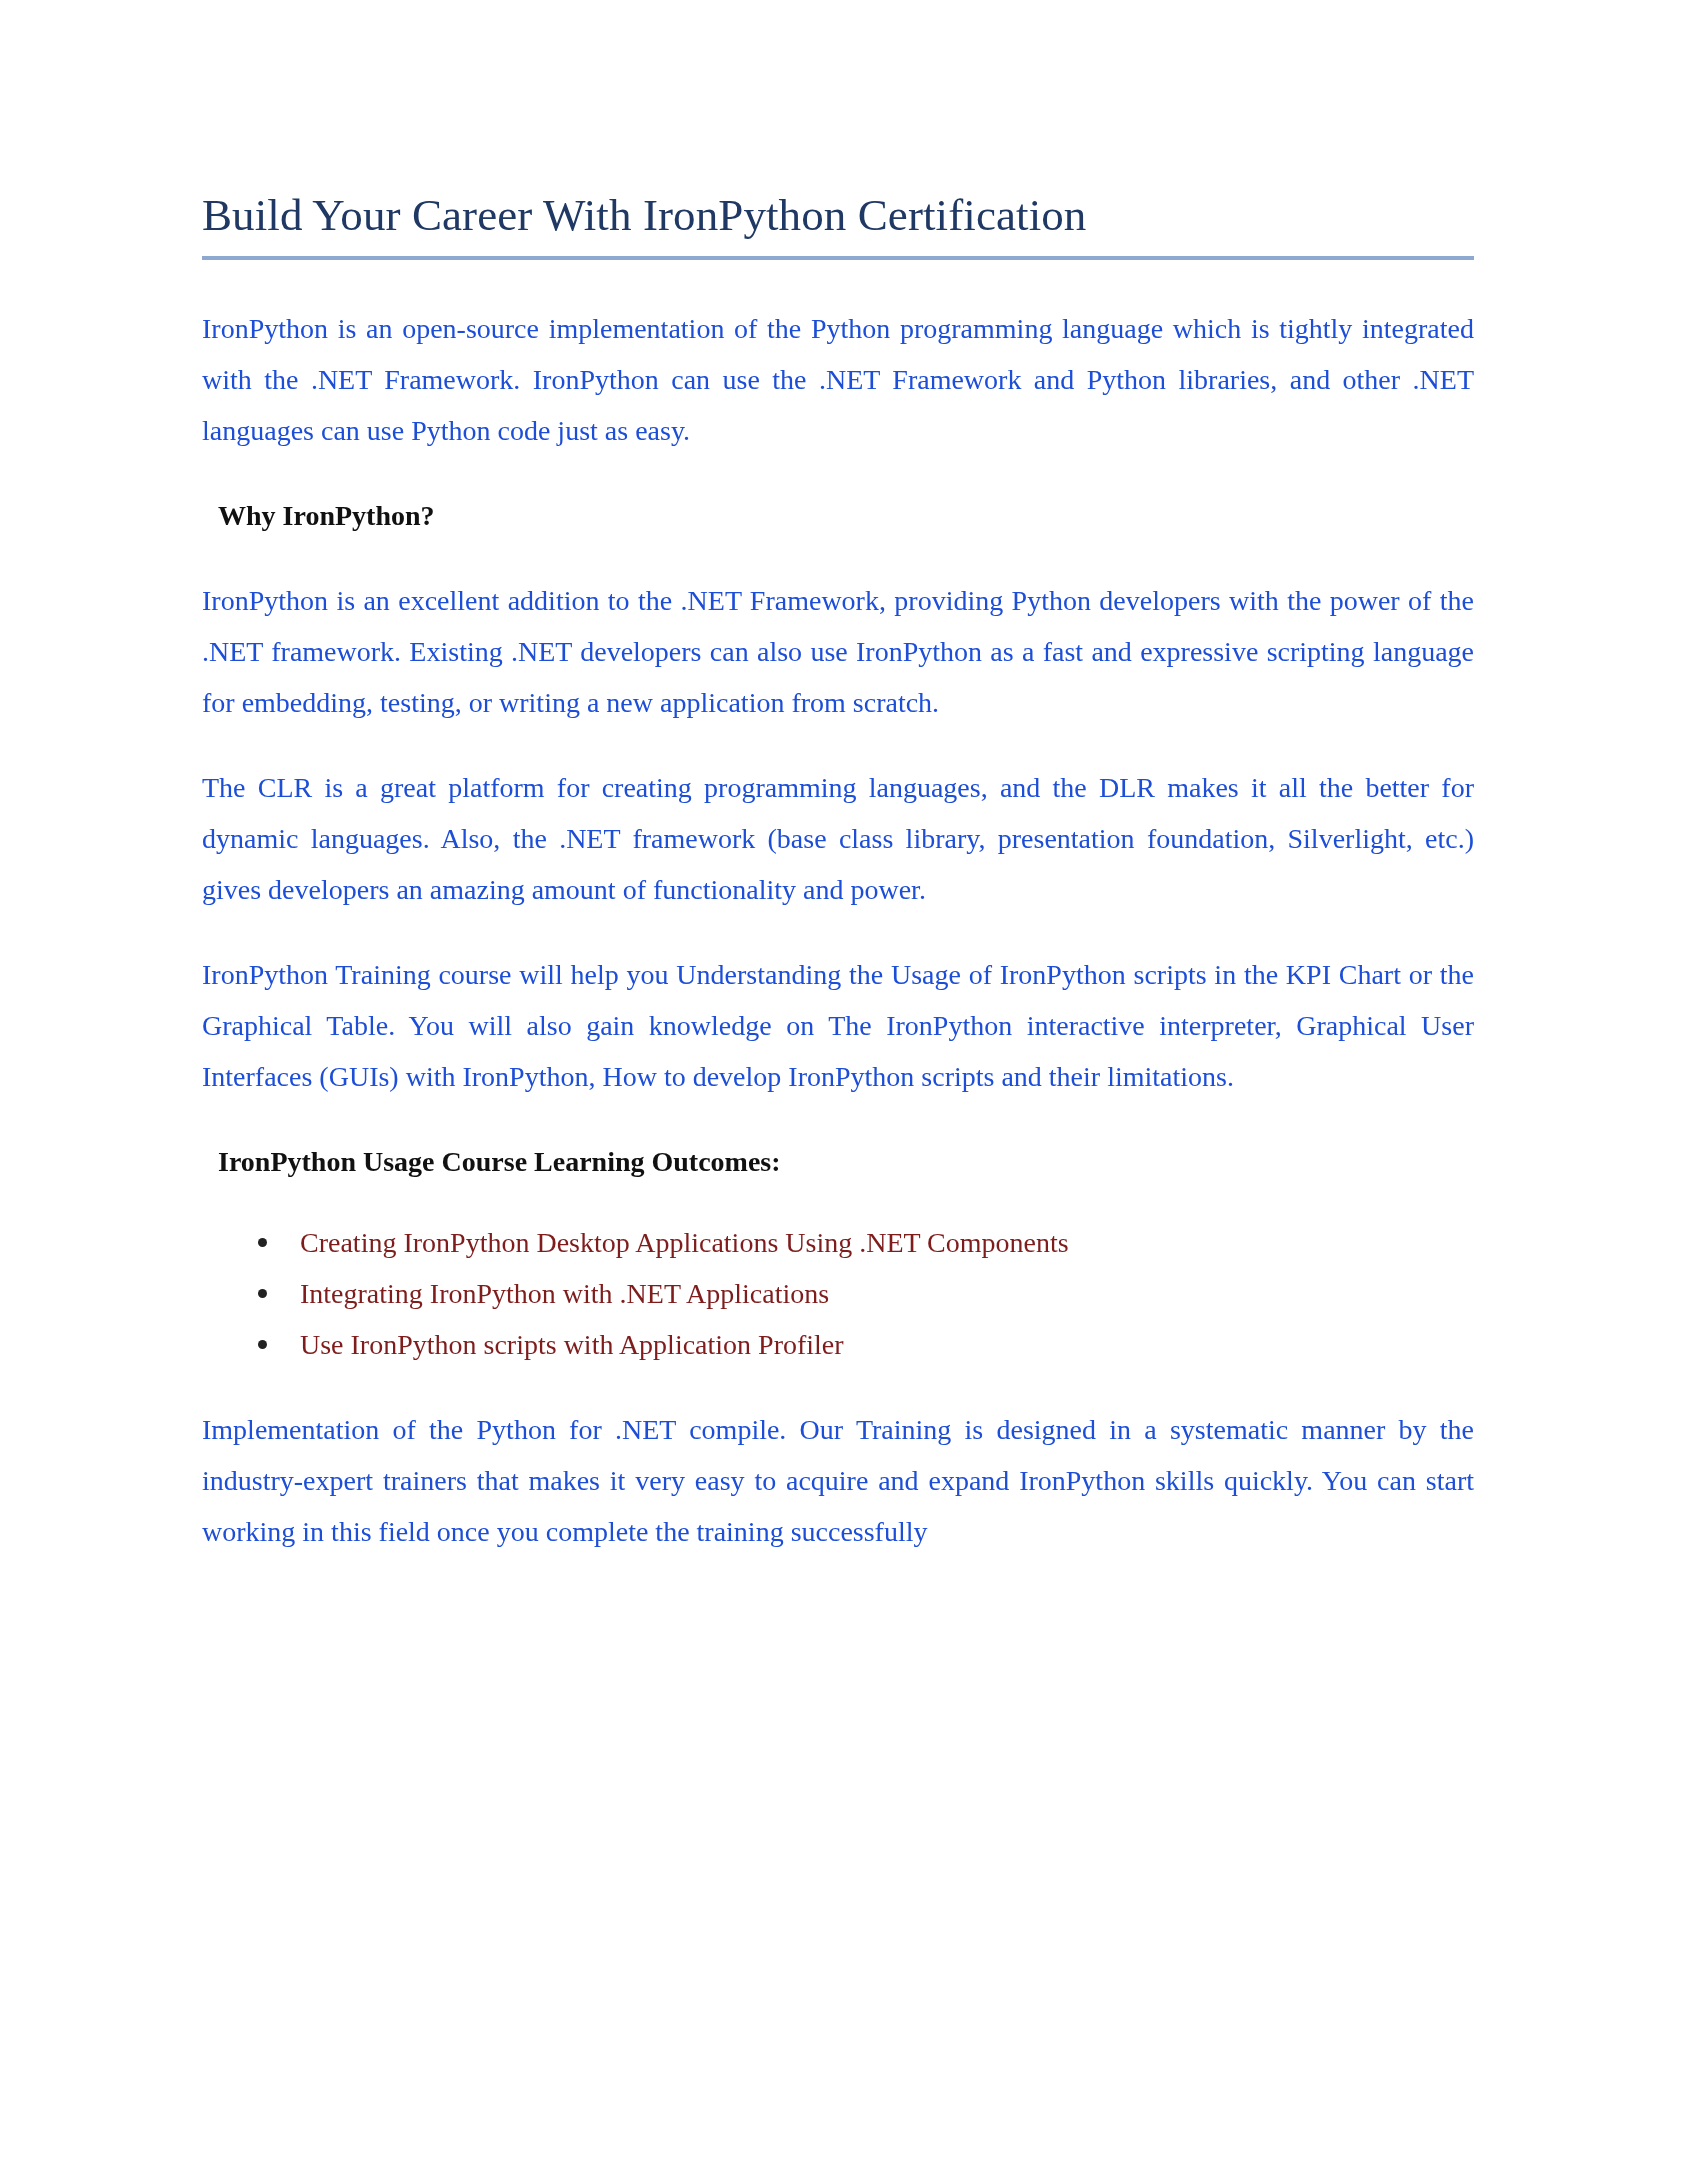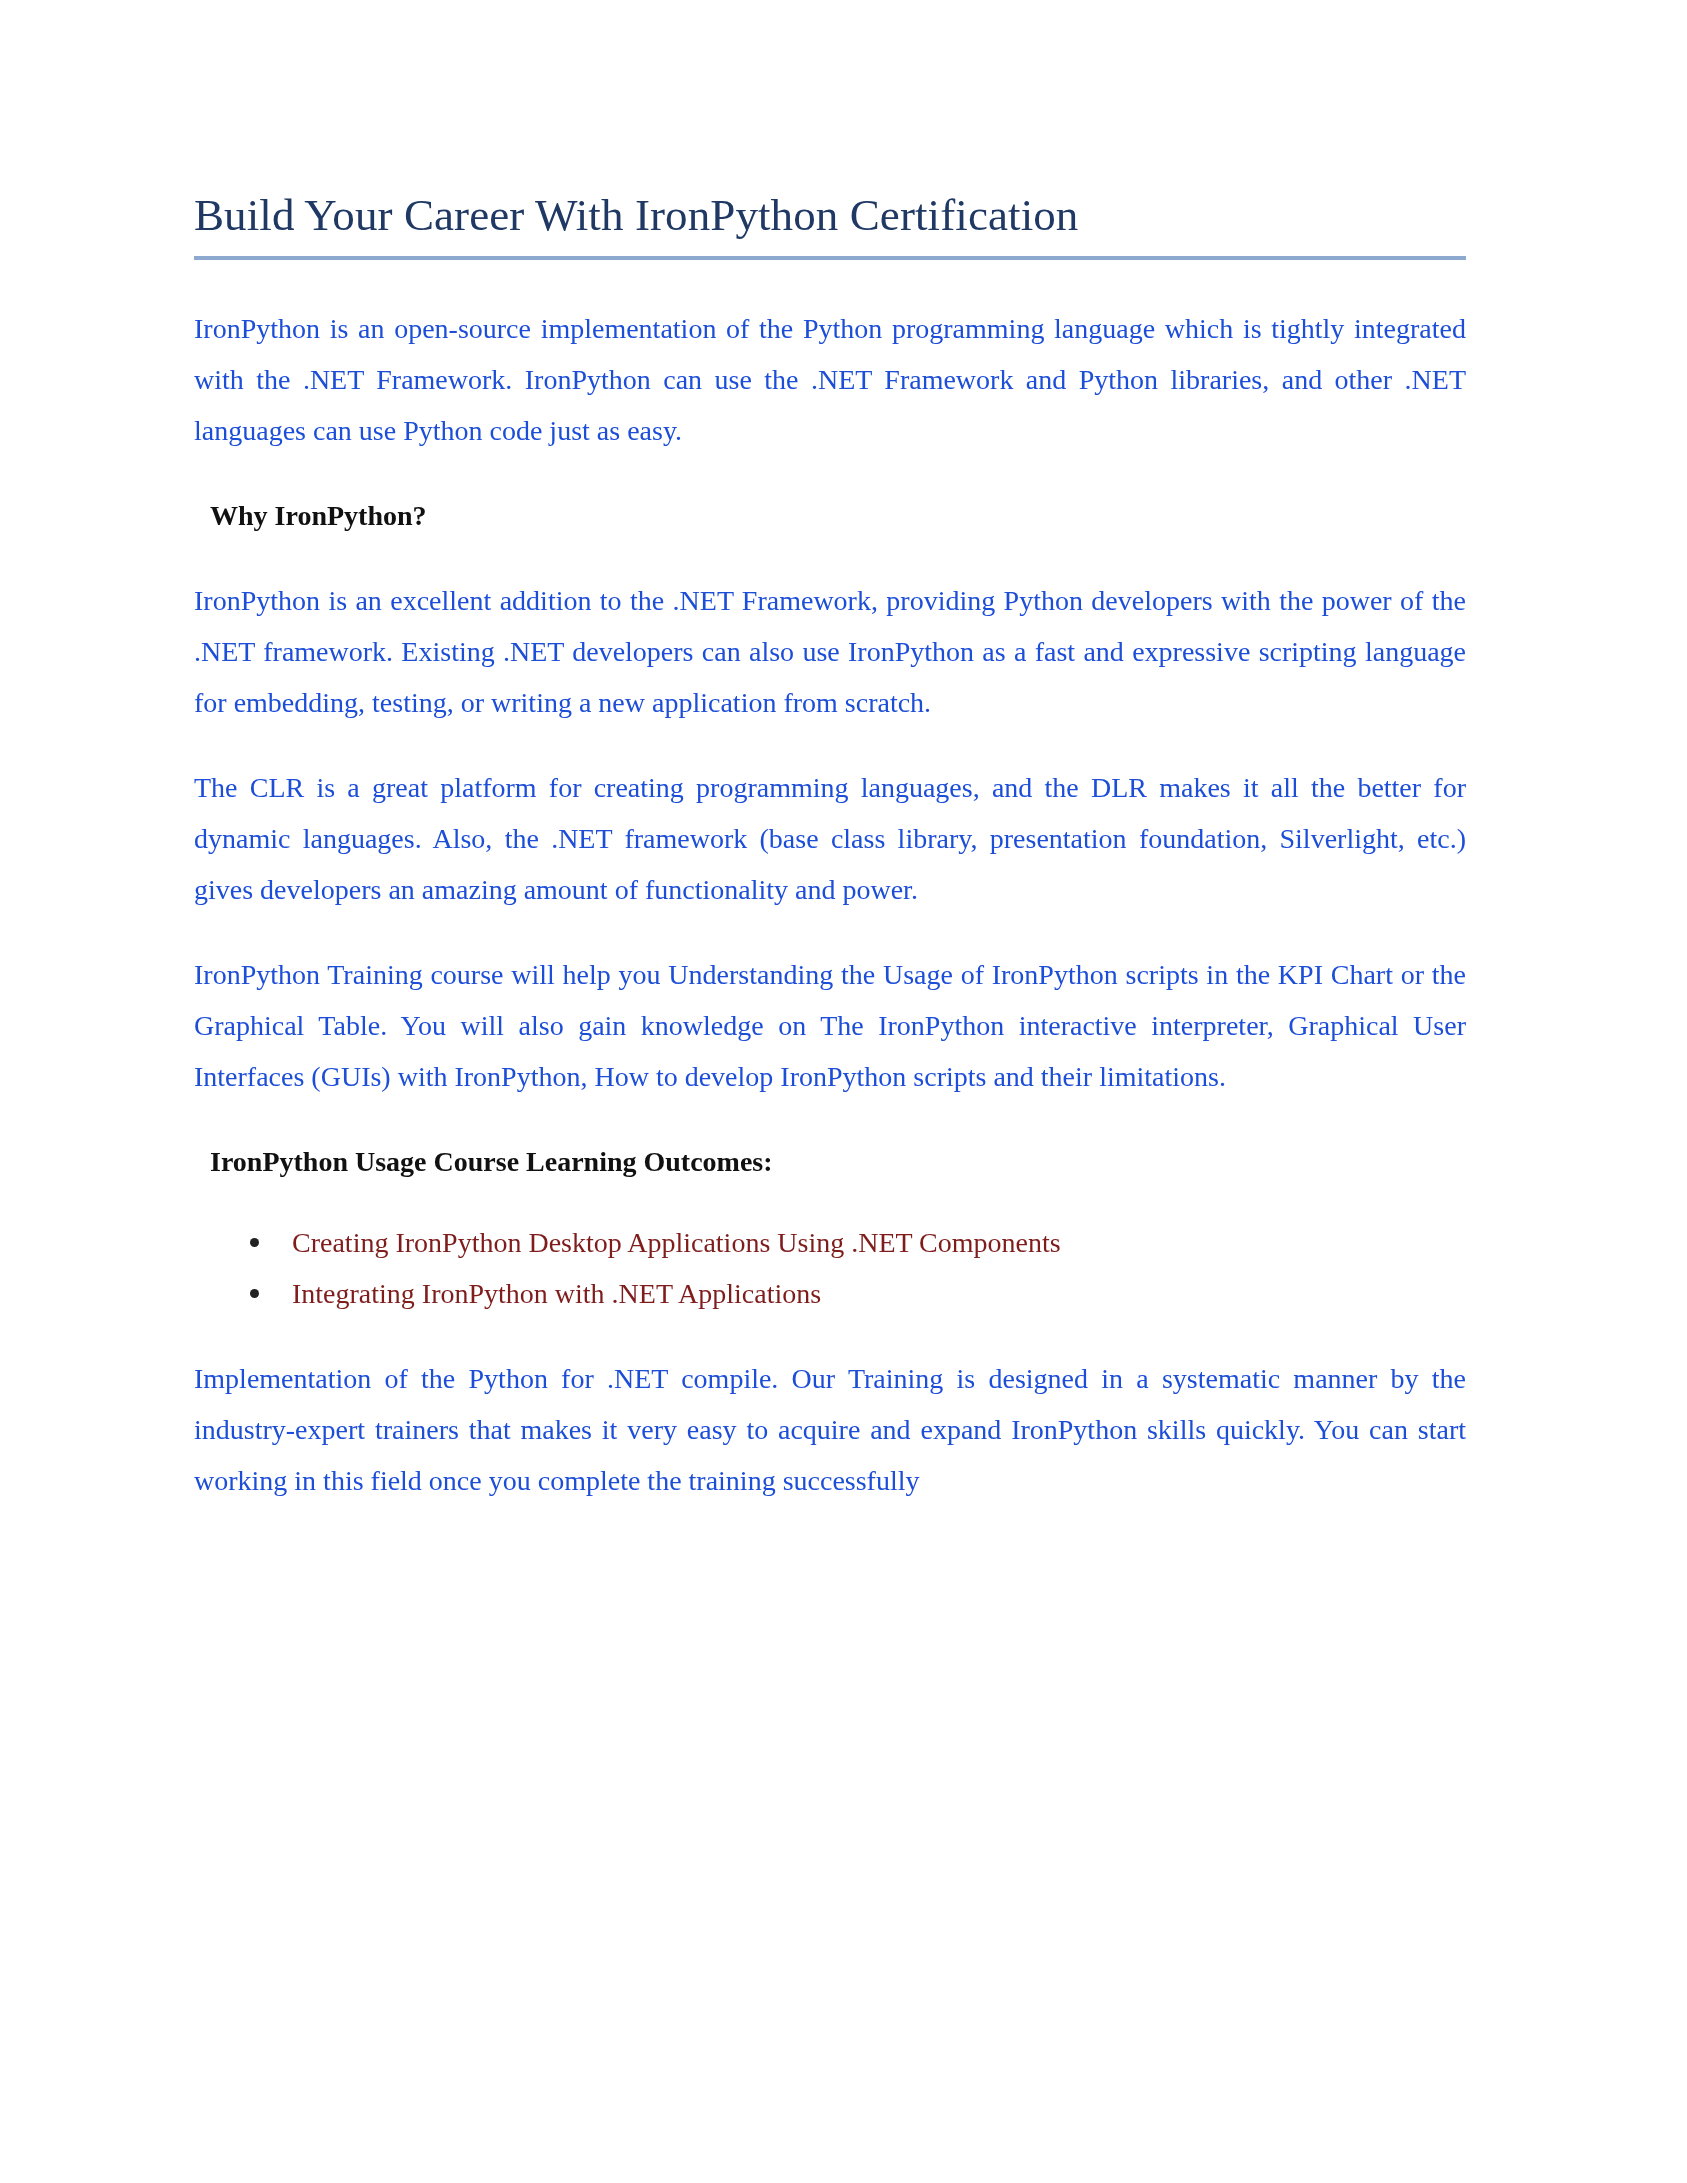--- a/index.html
+++ b/index.html
@@ -20,21 +20,21 @@
     position: relative;
     width: 1687px;
     height: 2183px;
     background: #ffffff;
     box-sizing: border-box;
     padding: 0;
   }
 
   .content {
     position: absolute;
-    left: 194px;
+    left: 202px;
     top: 0;
     width: 1272px;
   }
 
   
   .doc-title {
     font-size: 45px;
     font-weight: normal;
     color: #1F3864;
     line-height: 1.15;
@@ -130,19 +130,23 @@
 
     <ul class="bullet-list">
       <li class="bullet-item">
         <span class="bullet-dot"></span>
         <span>Creating IronPython Desktop Applications Using .NET Components</span>
       </li>
       <li class="bullet-item">
         <span class="bullet-dot"></span>
         <span>Integrating IronPython with .NET Applications</span>
       </li>
+      <li class="bullet-item">
+        <span class="bullet-dot"></span>
+        <span>Use IronPython scripts with Application Profiler</span>
+      </li>
     </ul>
 
     <p class="para para-gap">Implementation of the Python for .NET compile. Our Training is designed in a systematic manner by the industry-expert trainers that makes it very easy to acquire and expand IronPython skills quickly. You can start working in this field once you complete the training successfully</p>
 
   </div>
 </div>
 
 
 </body></html>

